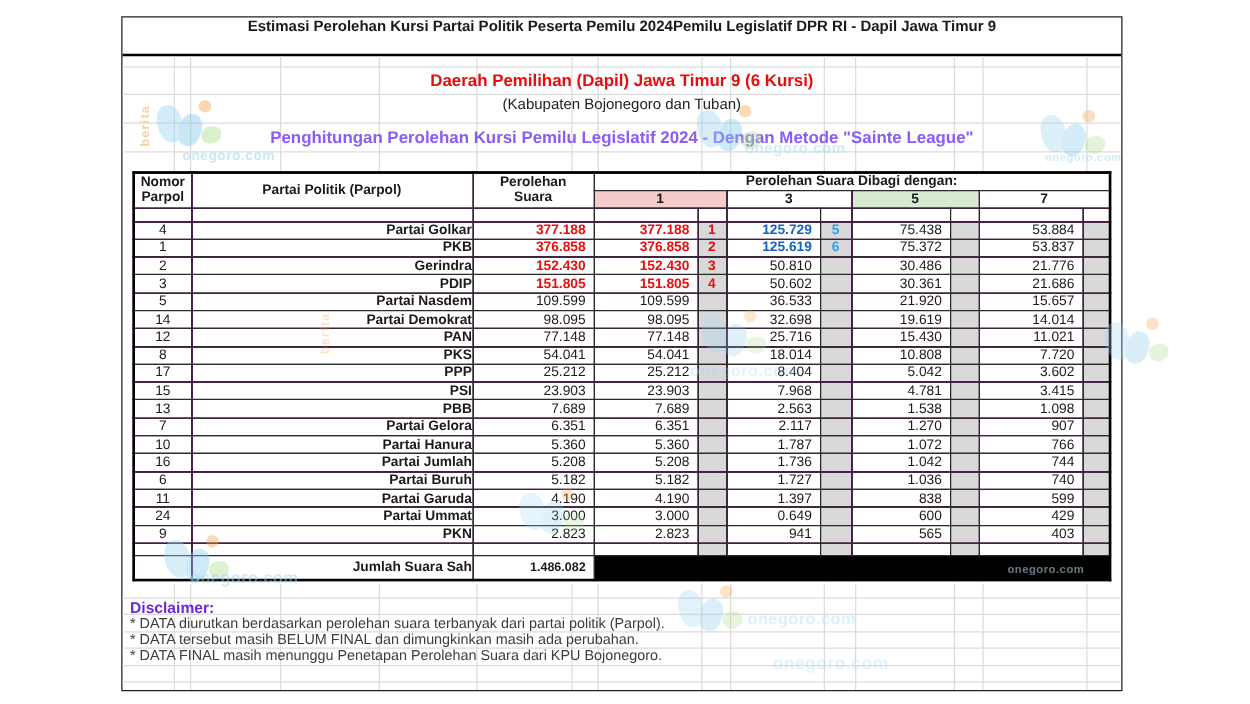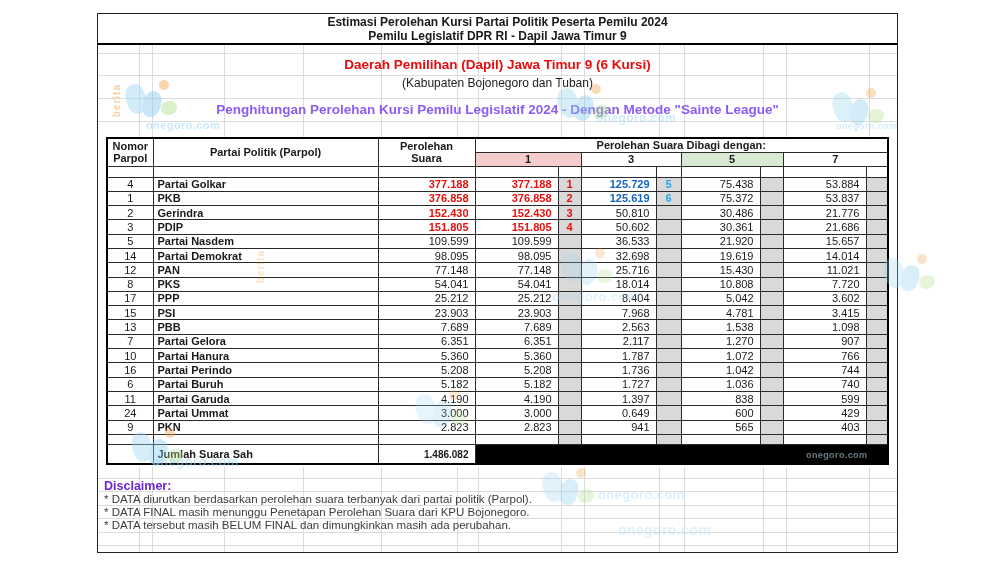--- a/index.html
+++ b/index.html
@@ -8,21 +8,21 @@
     font-family:"Liberation Sans",sans-serif;color:#1a1a1a;
   }
   #sheet{
     position:absolute;left:97px;top:13px;width:801px;height:540px;
     background:#fff;border:1px solid #222;box-sizing:border-box;
   }
   
   #titlebox{
     position:absolute;left:0;top:0;width:100%;height:31px;
     border-bottom:2px solid #000;box-sizing:border-box;
-    display:flex;flex-direction:column;justify-content:center;text-align:center;
+    display:flex;justify-content:center;text-align:center;
   }
   #titlebox .t1,#titlebox .t2{font-size:12px;font-weight:bold;line-height:14px;}
   .center-line{position:absolute;left:0;width:100%;text-align:center;}
   #dapil-title{top:43px;font-size:13.5px;font-weight:bold;color:#e80c0c;}
   #region-line{top:62px;font-size:12px;color:#222;}
   #method-title{top:88px;font-size:13.5px;font-weight:bold;color:#8b5cf6;}
   
   .gl{position:absolute;background:#dcdcdc;}
   
   #tablewrap{position:absolute;left:8px;top:123px;z-index:2;}
@@ -33,21 +33,21 @@
   }
   thead th{font-weight:bold;text-align:center;vertical-align:middle;}
   tr.h14{height:14px;}
   tr.gaprow{height:11px;}
   tbody tr{height:14.3px;}
   tr.gaprow2{height:10px;}
   tr.total-row{height:20px;}
   .hdr-pink{background:#f4cccc;}
   .hdr-green{background:#d9ead3;}
   .c-no{text-align:center;}
-  .c-name{text-align:left;padding-left:4px;font-weight:bold;}
+  .c-name{text-align:right;padding-left:4px;font-weight:bold;}
   .c-num{text-align:right;padding-right:6px;}
   .c-rank{background:#d9d9d9;text-align:center;font-weight:bold;}
   .red{color:#e8100c;font-weight:bold;}
   .blue{color:#1565c0;font-weight:bold;}
   .cyan{color:#2ba3e8;font-weight:bold;}
   .black-cell{background:#000;}
   .bold{font-weight:bold;}
   
   #disclaimer{position:absolute;left:6px;top:466px;z-index:2;}
   #disclaimer .d-title{font-size:12.5px;font-weight:bold;color:#6d28d9;line-height:13px;}
@@ -325,21 +325,21 @@
             <td class="c-rank"></td>
             <td class="c-num">1.787</td>
             <td class="c-rank"></td>
             <td class="c-num">1.072</td>
             <td class="c-rank"></td>
             <td class="c-num">766</td>
             <td class="c-rank"></td>
           </tr>
           <tr>
             <td class="c-no">16</td>
-            <td class="c-name">Partai Perindo</td>
+            <td class="c-name">Partai Jumlah</td>
             <td class="c-num">5.208</td>
             <td class="c-num">5.208</td>
             <td class="c-rank"></td>
             <td class="c-num">1.736</td>
             <td class="c-rank"></td>
             <td class="c-num">1.042</td>
             <td class="c-rank"></td>
             <td class="c-num">744</td>
             <td class="c-rank"></td>
           </tr>
@@ -416,22 +416,22 @@
           <td class="c-num bold" style="font-size:10px">1.486.082</td>
           <td colspan="8" class="black-cell"></td>
         </tr>
       </tfoot>
     </table>
   </div>
 
   <div id="disclaimer">
     <div class="d-title">Disclaimer:</div>
     <div class="d-line">* DATA diurutkan berdasarkan perolehan suara terbanyak dari partai politik (Parpol).</div>
+    <div class="d-line">* DATA tersebut masih BELUM FINAL dan dimungkinkan masih ada perubahan.</div>
     <div class="d-line">* DATA FINAL masih menunggu Penetapan Perolehan Suara dari KPU Bojonegoro.</div>
-    <div class="d-line">* DATA tersebut masih BELUM FINAL dan dimungkinkan masih ada perubahan.</div>
   </div>
 
 </div>
 
 <div id="wm-layer">
     <div class="wm" style="left: 126px; top: 82px; opacity: 0.45;">
       <span class="s1"></span>
       <span class="s2"></span>
       <span class="s3"></span>
       <span class="s4"></span>

